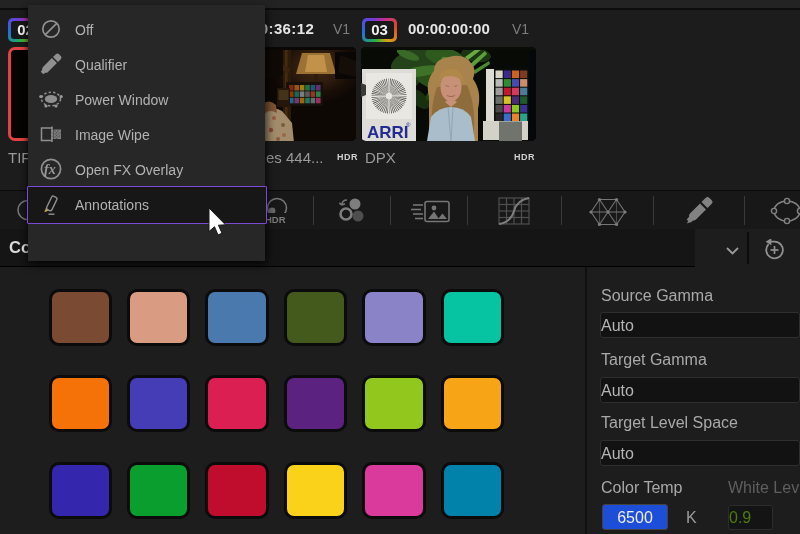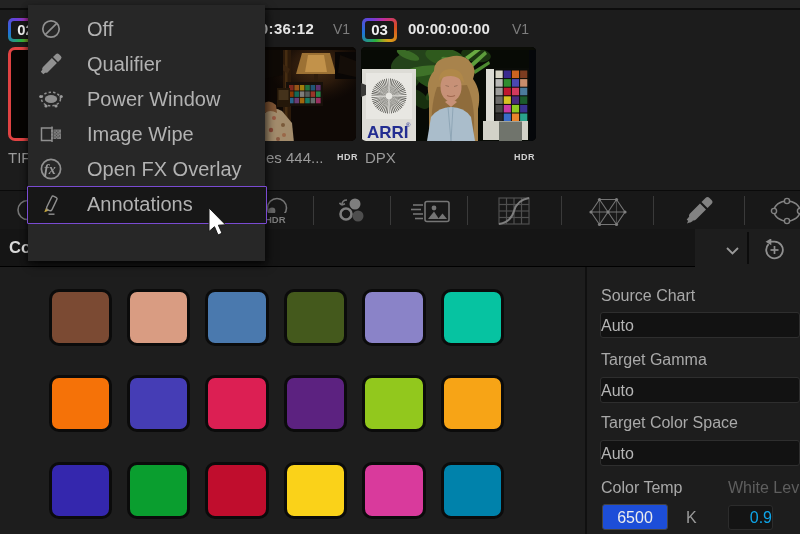--- a/index.html
+++ b/index.html
@@ -23,21 +23,21 @@
 #vdiv{position:absolute;left:585px;top:267px;width:2px;height:267px;background:#101010}
 .sw{position:absolute;width:63.5px;height:57px;border:3px solid #0b0b0b;border-radius:10px}
 
 .plabel{position:absolute;font-size:16px;color:#a9a9a9}
 .pbox{position:absolute;left:600px;width:200px;height:26px;background:#121212;border:1px solid #2e2e2e;border-radius:3px;font-size:16px;color:#b5b5b5;line-height:25px;}
 
 #menu{position:absolute;left:28px;top:5px;width:237px;height:256px;background:#272727;
 box-shadow:-2px 2px 5px rgba(0,0,0,.45),3px 4px 8px rgba(0,0,0,.55);padding-top:7px}
 .mi{position:relative;height:35px;display:flex;align-items:center;z-index:2}
 .mic{position:absolute;left:10px;top:4px;width:26px;height:26px}
-.mlb{position:absolute;left:59px;font-size:20px;color:#b2b2b2}
+.mlb{position:absolute;left:47px;font-size:14px;color:#b2b2b2}
 .mi.sel .mlb{color:#ececec}
 #psel{position:absolute;left:-1.5px;top:181px;width:240px;height:38px;
 border:1.5px solid #7a4bd2;background:#171717;border-radius:1px;z-index:1}
 svg{display:block}
 </style></head>
 <body>
 
 <svg width="0" height="0" style="position:absolute">
 <defs>
 <g id="i-off" stroke="#909090" stroke-width="1.7" fill="none">
@@ -361,31 +361,31 @@
 <div class="sw" style="left:283.7px;top:375.0px;background:#5c2280"></div>
 <div class="sw" style="left:362.1px;top:375.0px;background:#92c81d"></div>
 <div class="sw" style="left:440.5px;top:375.0px;background:#f7a416"></div>
 <div class="sw" style="left:48.5px;top:462.2px;background:#3427ad"></div>
 <div class="sw" style="left:126.9px;top:462.2px;background:#0a9e2f"></div>
 <div class="sw" style="left:205.3px;top:462.2px;background:#c00d2d"></div>
 <div class="sw" style="left:283.7px;top:462.2px;background:#fad219"></div>
 <div class="sw" style="left:362.1px;top:462.2px;background:#d93a9c"></div>
 <div class="sw" style="left:440.5px;top:462.2px;background:#0082ab"></div>
 
-<div class="plabel" style="left:601px;top:287px">Source Chart</div>
+<div class="plabel" style="left:601px;top:287px">Source Gamma</div>
 <div class="pbox" style="top:312px">Auto</div>
 <div class="plabel" style="left:601px;top:351px">Target Gamma</div>
 <div class="pbox" style="top:377px">Auto</div>
-<div class="plabel" style="left:601px;top:414px">Target Color Space</div>
+<div class="plabel" style="left:601px;top:414px">Target Level Space</div>
 <div class="pbox" style="top:440px">Auto</div>
 <div class="plabel" style="left:601px;top:479px">Color Temp</div>
 <div class="plabel" style="left:728px;top:479px;color:#5e5e5e;width:72px;overflow:hidden;white-space:nowrap">White Level</div>
 <div class="abs" style="left:602px;top:504px;width:66px;height:26px;background:#1d4ed8;border:1px solid #434343;border-radius:3px;color:#ededed;font-size:16px;text-align:center;line-height:25px">6500</div>
 <div class="plabel" style="left:686px;top:509px;color:#9a9a9a">K</div>
-<div class="abs" style="left:728px;top:505px;width:45px;height:25px;background:#141414;border:1px solid #2c2c2c;border-radius:3px;color:#0ea5e9;font-size:16px;text-align:right;line-height:24px">0.9</div>
+<div class="abs" style="left:728px;top:505px;width:45px;height:25px;background:#141414;border:1px solid #2c2c2c;border-radius:3px;color:#4d7c0f;font-size:16px;text-align:left;line-height:24px">0.9</div>
 
 <div id="menu">
 <div id="psel"></div>
 <div class="mi">
       <span class="mic">
         <svg width="26" height="26" viewBox="0 0 26 26">
           <use href="#i-off"></use>
         </svg>
       </span>
       <span class="mlb">Off</span>

